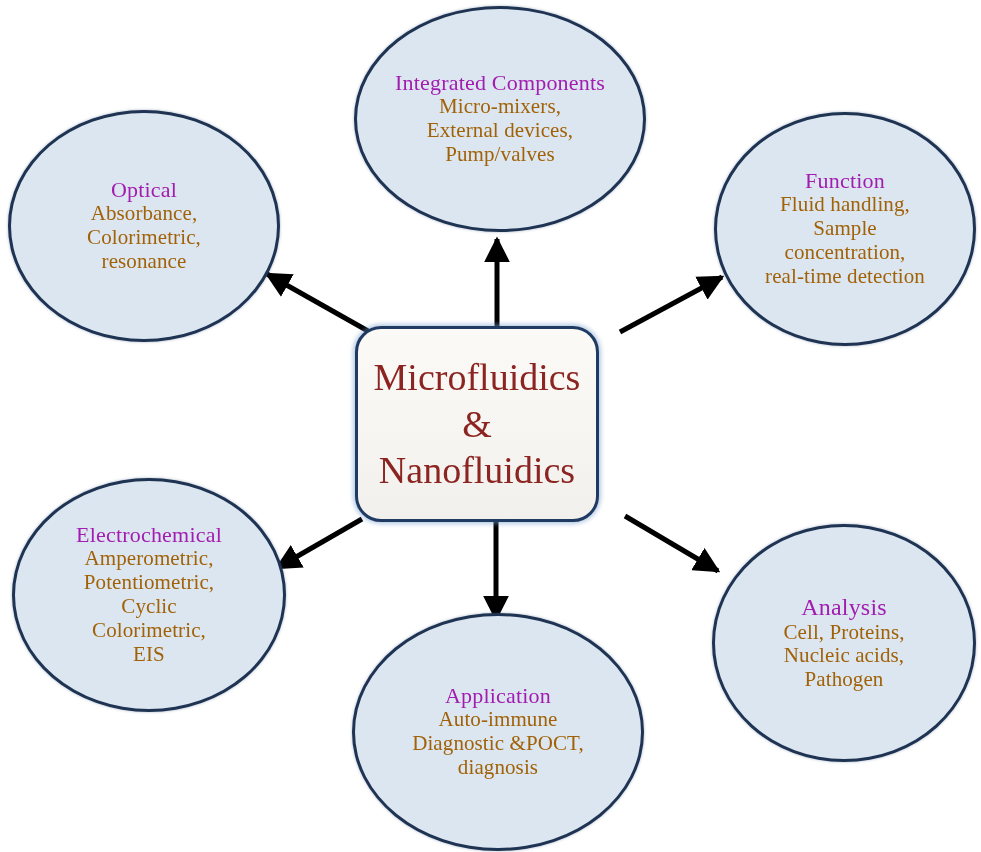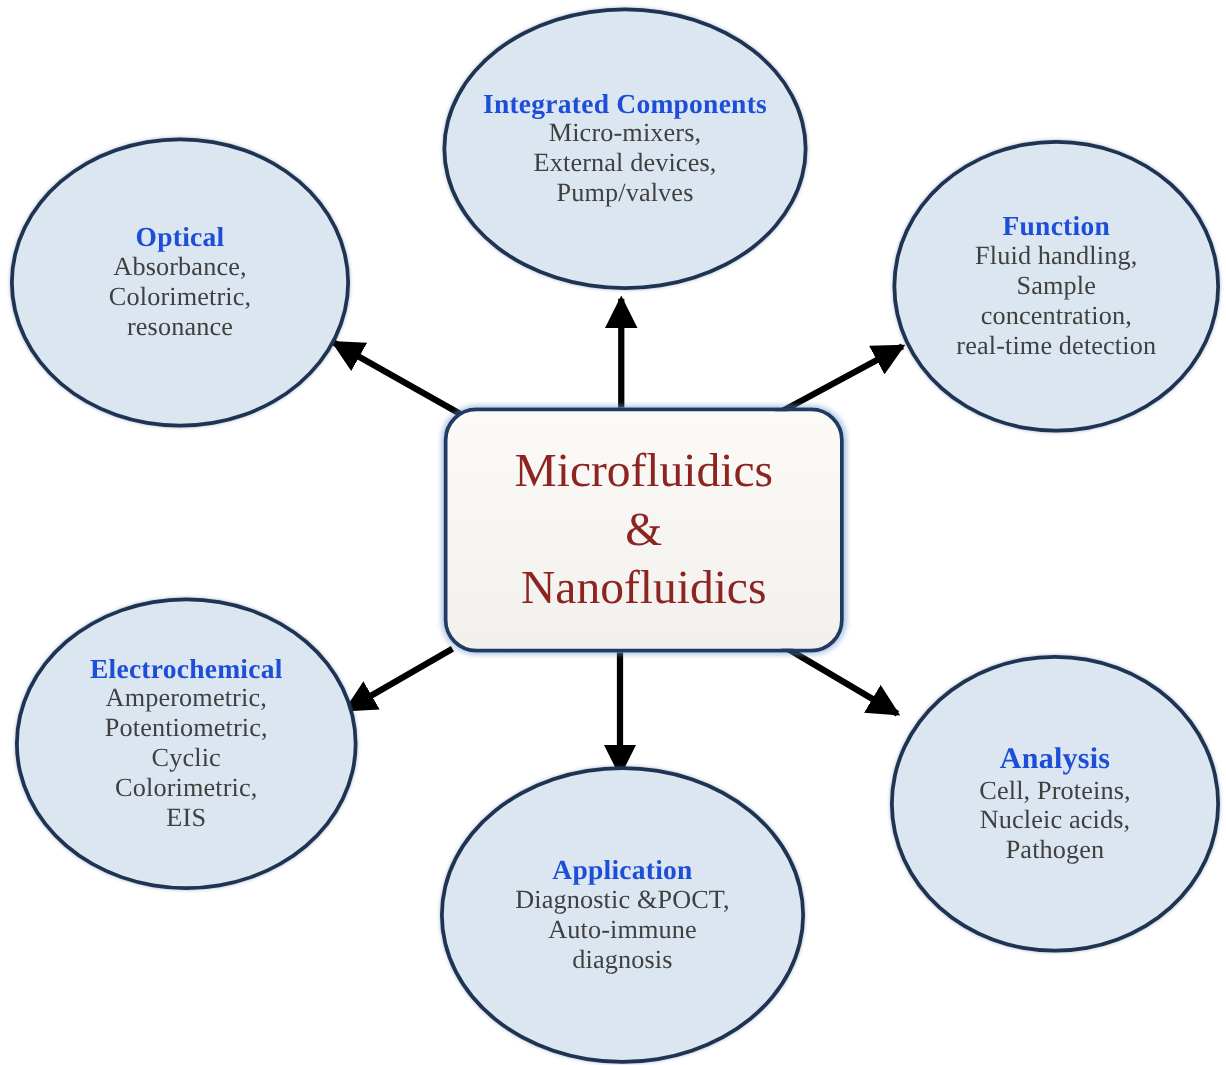--- a/index.html
+++ b/index.html
@@ -32,27 +32,27 @@
     justify-content: center;
     text-align: center;
   }
   .ellipse {
     border-radius: 50%;
     background: #dce6f1;
     border: 3px solid #1f3352;
     box-shadow: 0 0 3px rgba(60,90,130,0.45);
   }
   .node-title {
-    color: #1d4ed8;
-    font-weight: bold;
+    color: #a21caf;
+    font-weight: normal;
     line-height: 1.12;
     letter-spacing: 0.2px;
   }
   .node-body {
-    color: #404040;
+    color: #a16207;
     line-height: 1.14;
     letter-spacing: 0.1px;
   }
   .node-body span { display: block; }
 
   
   #node-optical {
     left: 8px; top: 110px; width: 272px; height: 232px;
   }
   #node-optical .node-title { font-size: 22px; }
@@ -83,21 +83,21 @@
   #node-application .node-body { font-size: 21px; }
 
   #node-analysis {
     left: 712px; top: 524px; width: 264px; height: 238px;
   }
   #node-analysis .node-title { font-size: 24px; }
   #node-analysis .node-body { font-size: 21px; }
 
   
   #node-center {
-    left: 355px; top: 326px; width: 320px; height: 196px;
+    left: 355px; top: 326px; width: 244px; height: 196px;
     border-radius: 26px;
     background: linear-gradient(180deg, #fbfaf7 0%, #f6f5f1 55%, #f1f0ec 100%);
     border: 3px solid #1f3a63;
     box-shadow: 0 0 4px 2px rgba(120,160,205,0.55);
     z-index: 3;
   }
   #node-center .center-text {
     color: #8c2522;
     font-size: 38px;
     line-height: 1.22;
@@ -176,22 +176,22 @@
       <span>Colorimetric,</span>
       <span>EIS</span>
     </div>
   </div>
 
   <div class="node ellipse" id="node-application">
     <div class="node-title">
       <span>Application</span>
     </div>
     <div class="node-body">
+      <span>Auto-immune</span>
       <span>Diagnostic &amp;POCT,</span>
-      <span>Auto-immune</span>
       <span>diagnosis</span>
     </div>
   </div>
 
   <div class="node ellipse" id="node-analysis">
     <div class="node-title">
       <span>Analysis</span>
     </div>
     <div class="node-body">
       <span>Cell, Proteins,</span>

